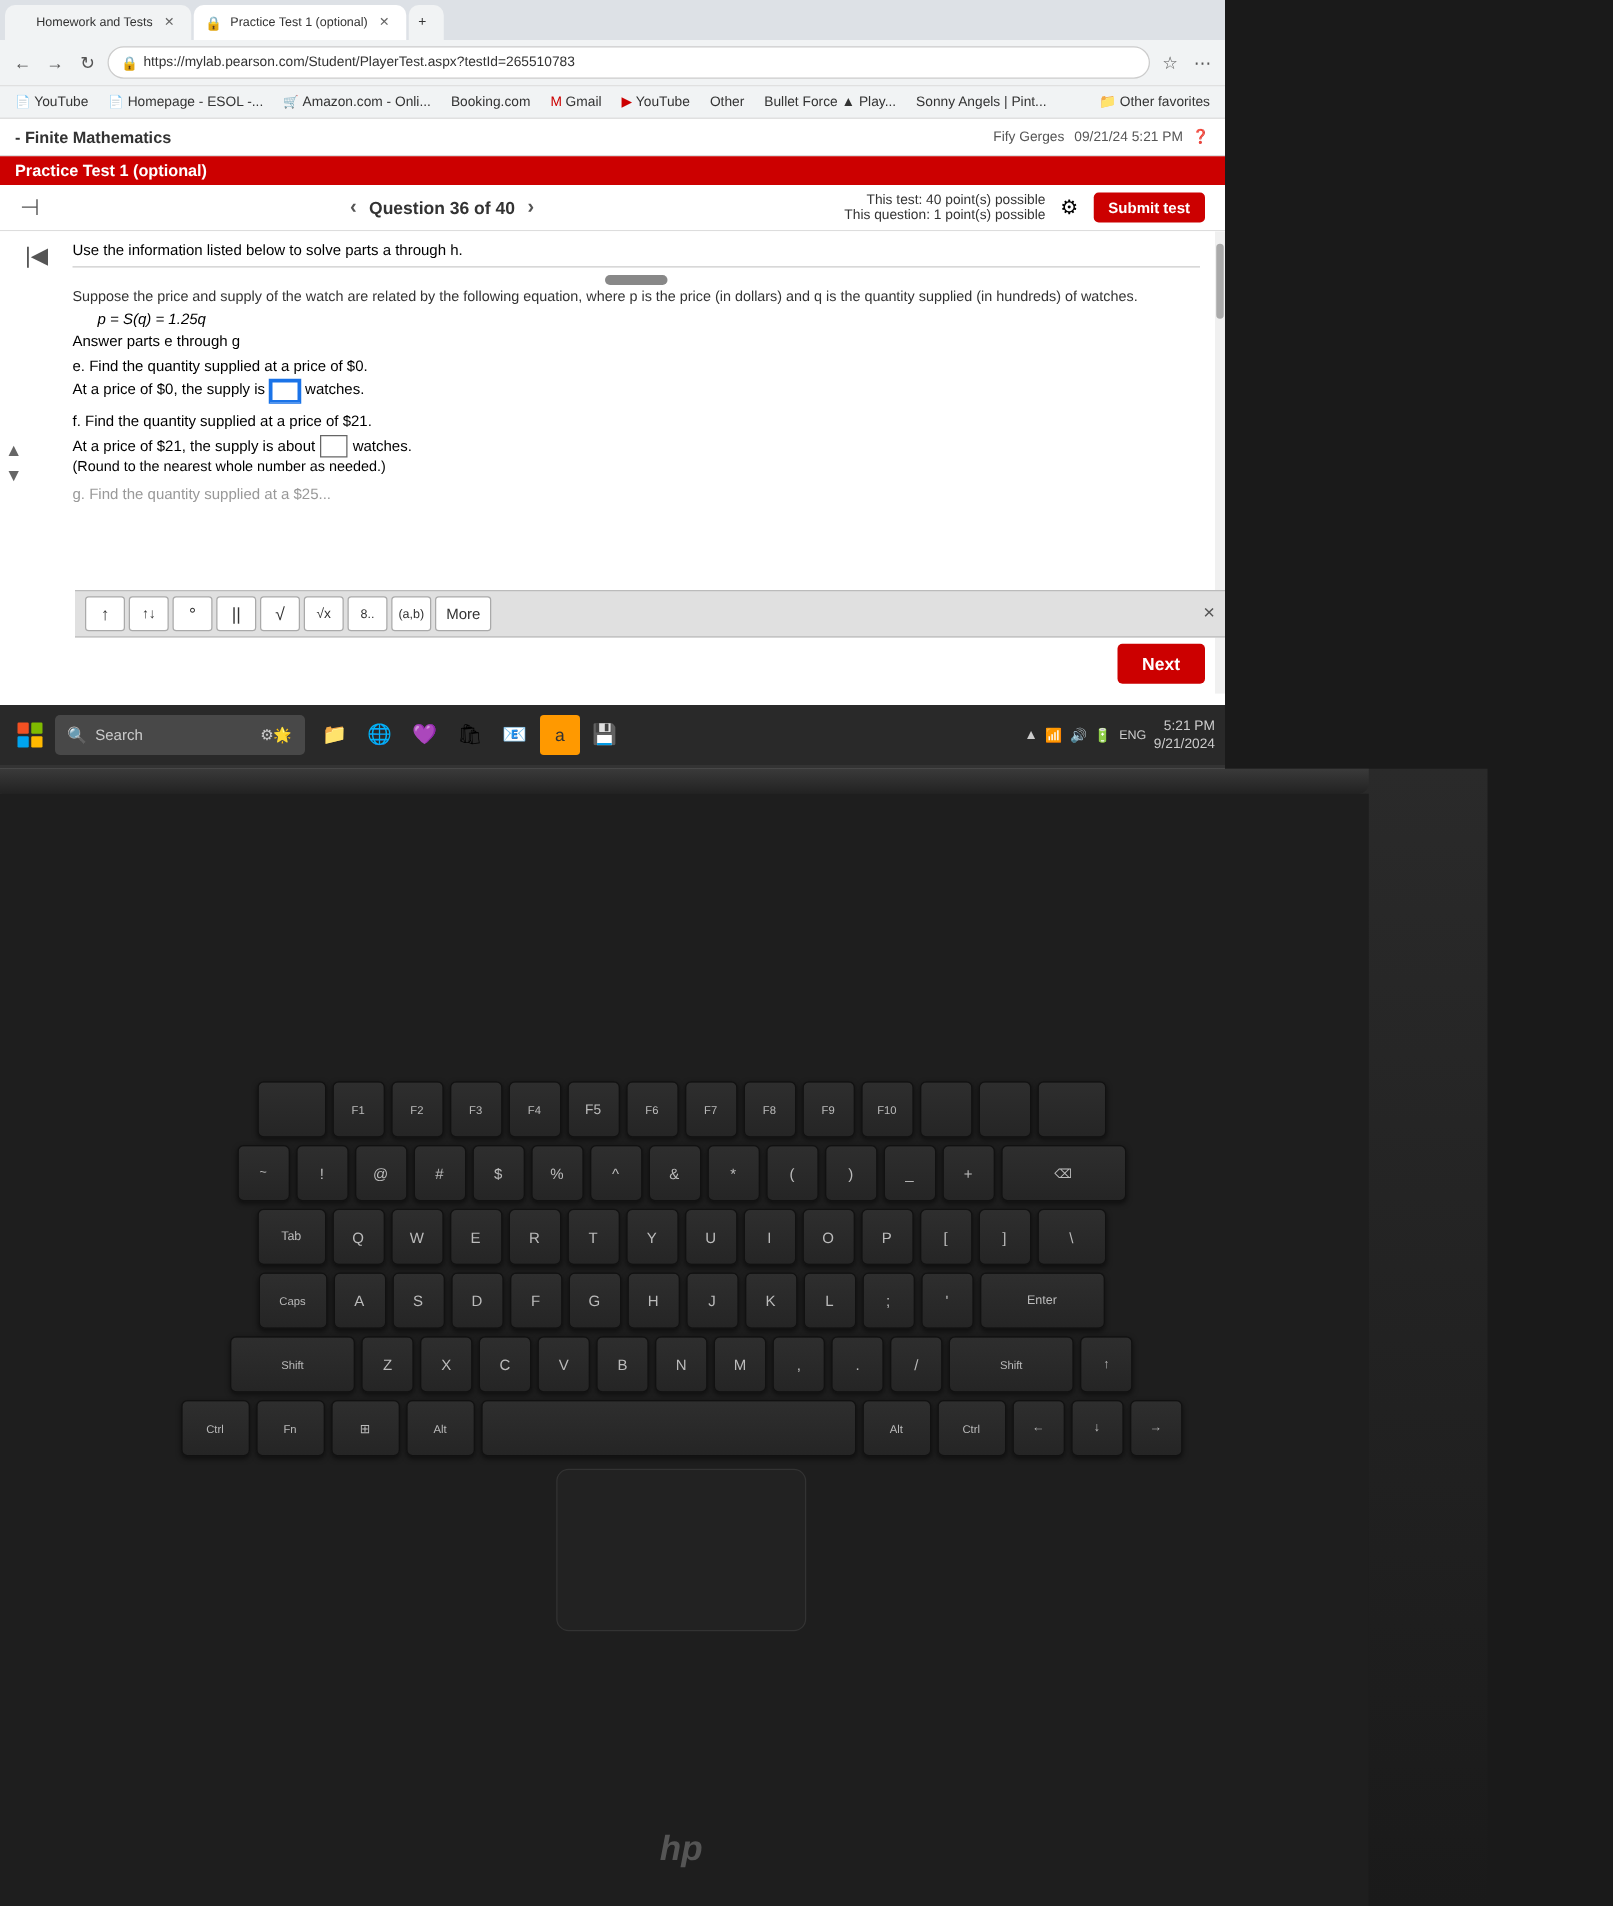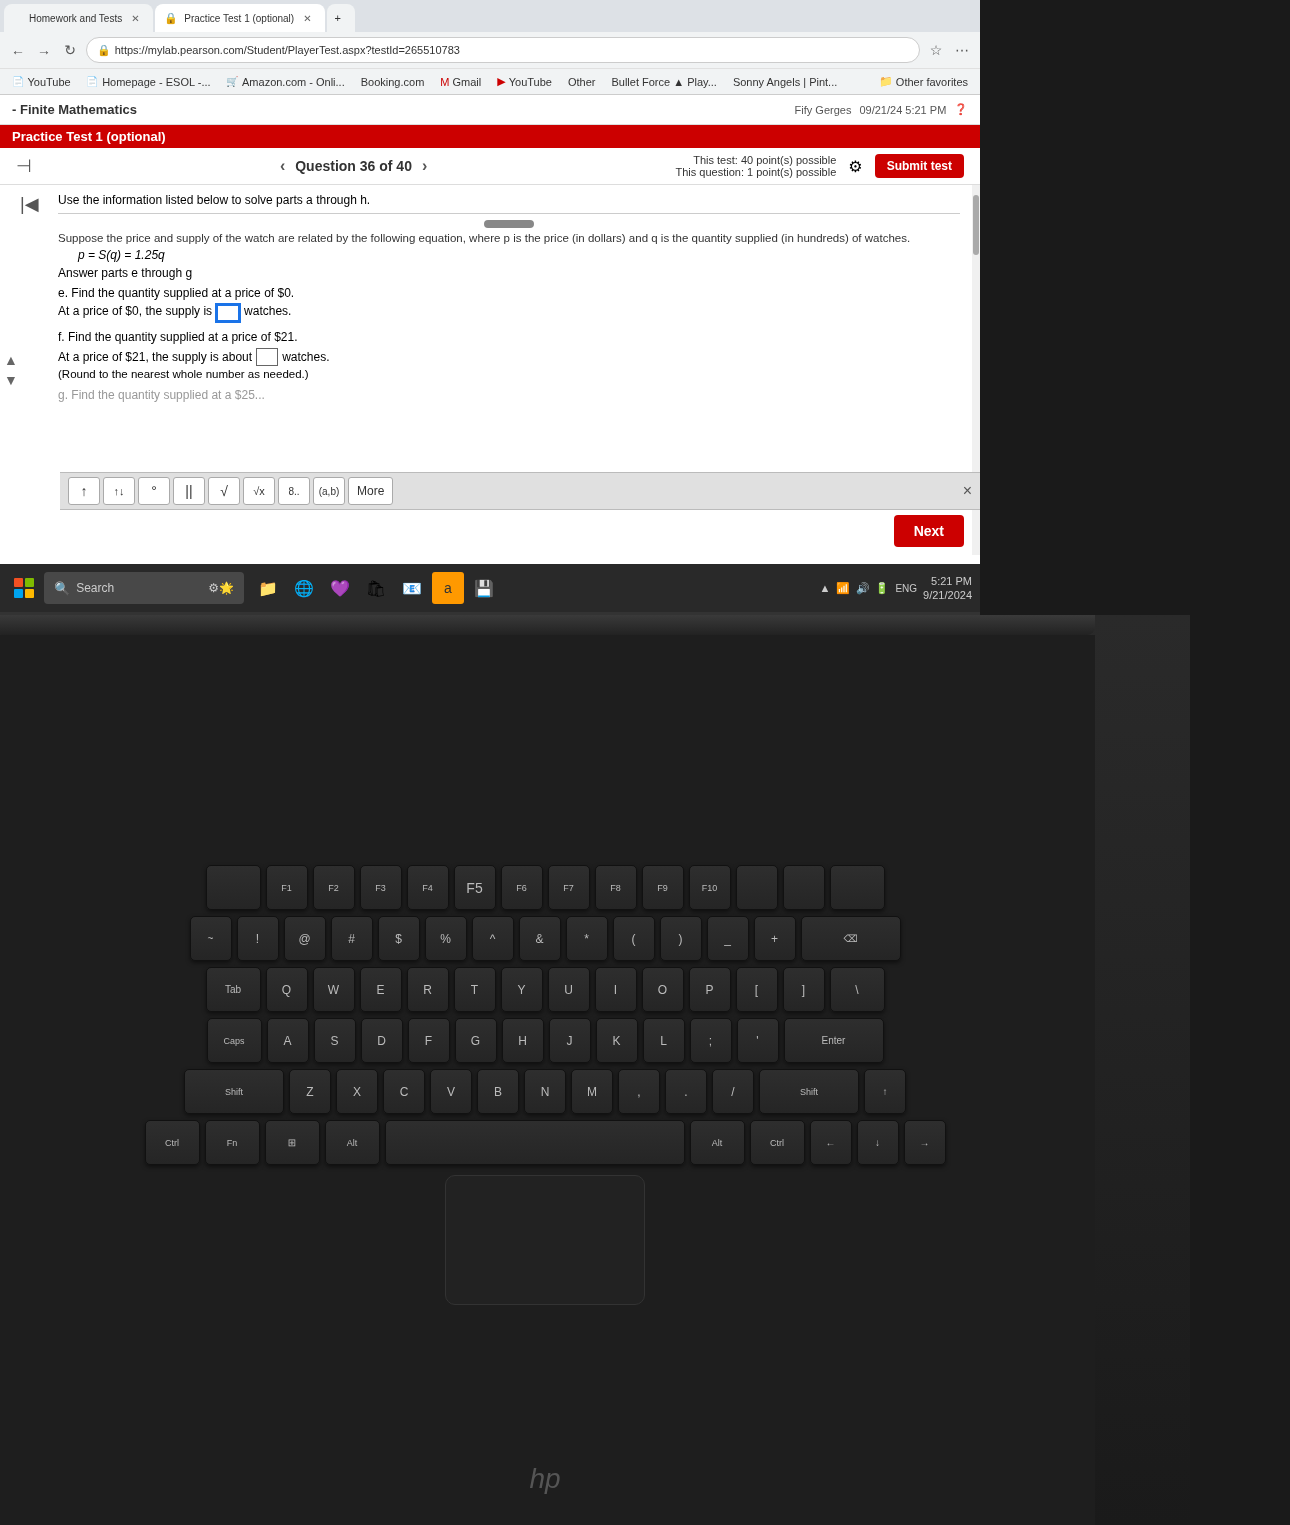--- a/index.html
+++ b/index.html
@@ -385,21 +385,21 @@
     .key-fn { min-width: 55px; }
 
     .hp-logo {
       position: absolute;
       bottom: 30px;
       left: 50%;
       transform: translateX(-50%);
       color: #555;
       font-size: 28px;
       font-style: italic;
-      font-weight: normal;
+      font-weight: bold;
     }
 
     .touchpad {
       width: 200px;
       height: 130px;
       background: #222;
       border: 1px solid #333;
       border-radius: 10px;
       margin: 10px auto;
     }
@@ -610,21 +610,21 @@
   <div class="laptop-hinge"></div>
   <div class="laptop-base">
     <div class="keyboard-area">
 
       <div class="keyboard-row">
         <div class="key key-fn"></div>
         <div class="key" style="font-size:9px;">F1</div>
         <div class="key" style="font-size:9px;">F2</div>
         <div class="key" style="font-size:9px;">F3</div>
         <div class="key" style="font-size:9px;">F4</div>
-        <div class="key" style="font-size:14px;">F5</div>
+        <div class="key" style="font-size:11px;">F5</div>
         <div class="key" style="font-size:9px;">F6</div>
         <div class="key" style="font-size:9px;">F7</div>
         <div class="key" style="font-size:9px;">F8</div>
         <div class="key" style="font-size:9px;">F9</div>
         <div class="key" style="font-size:9px;text-align:center;">F10</div>
         <div class="key" style="font-size:9px;"></div>
         <div class="key" style="font-size:9px;"></div>
         <div class="key key-fn" style="font-size:9px;"></div>
       </div>
 

